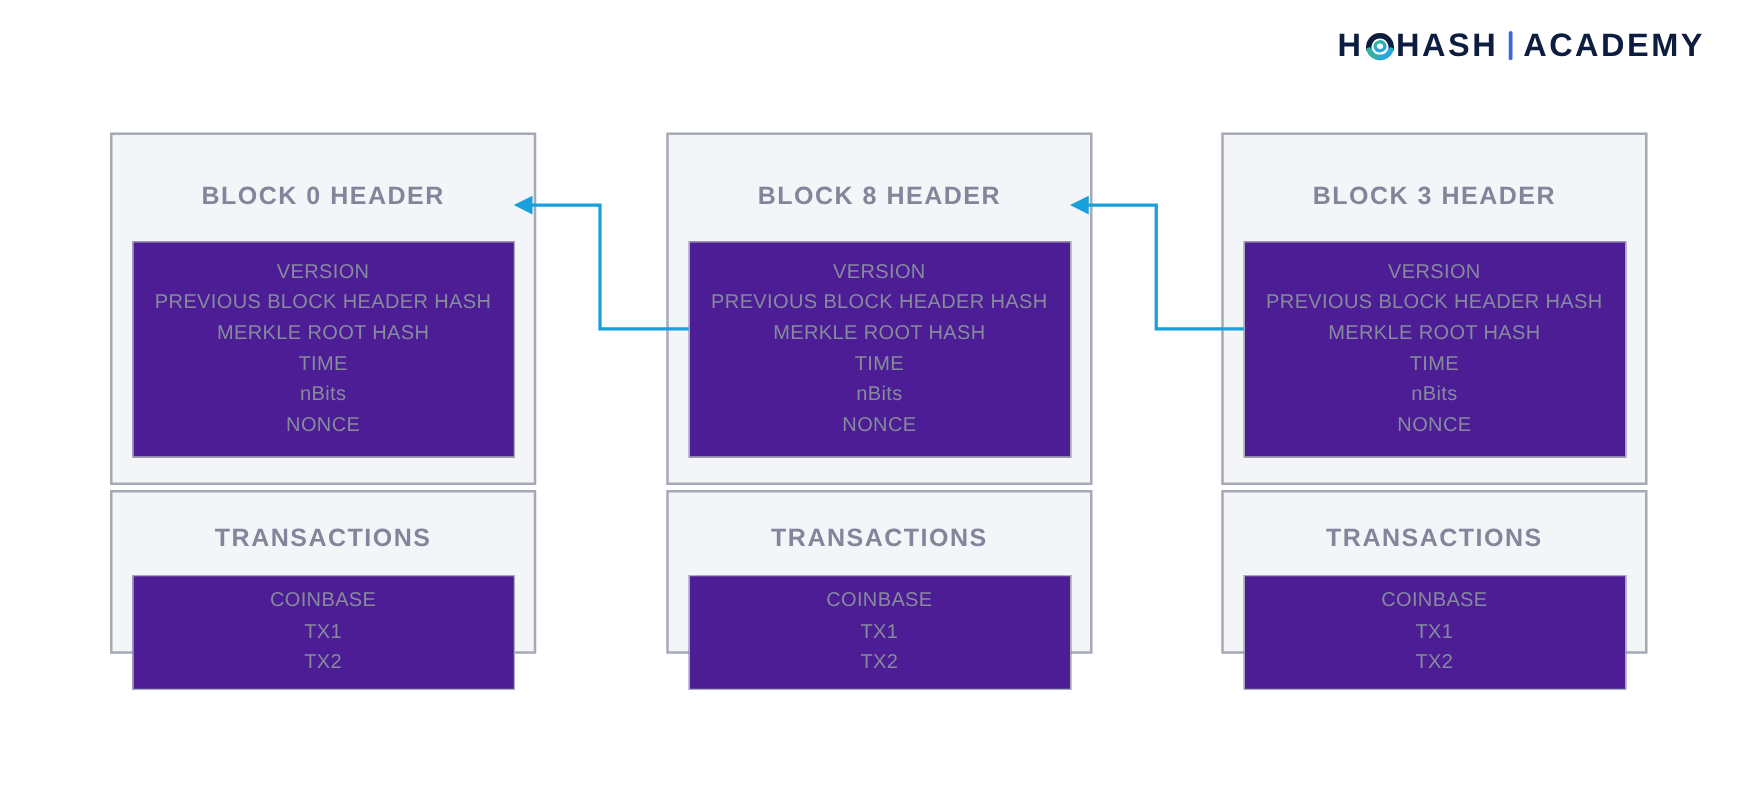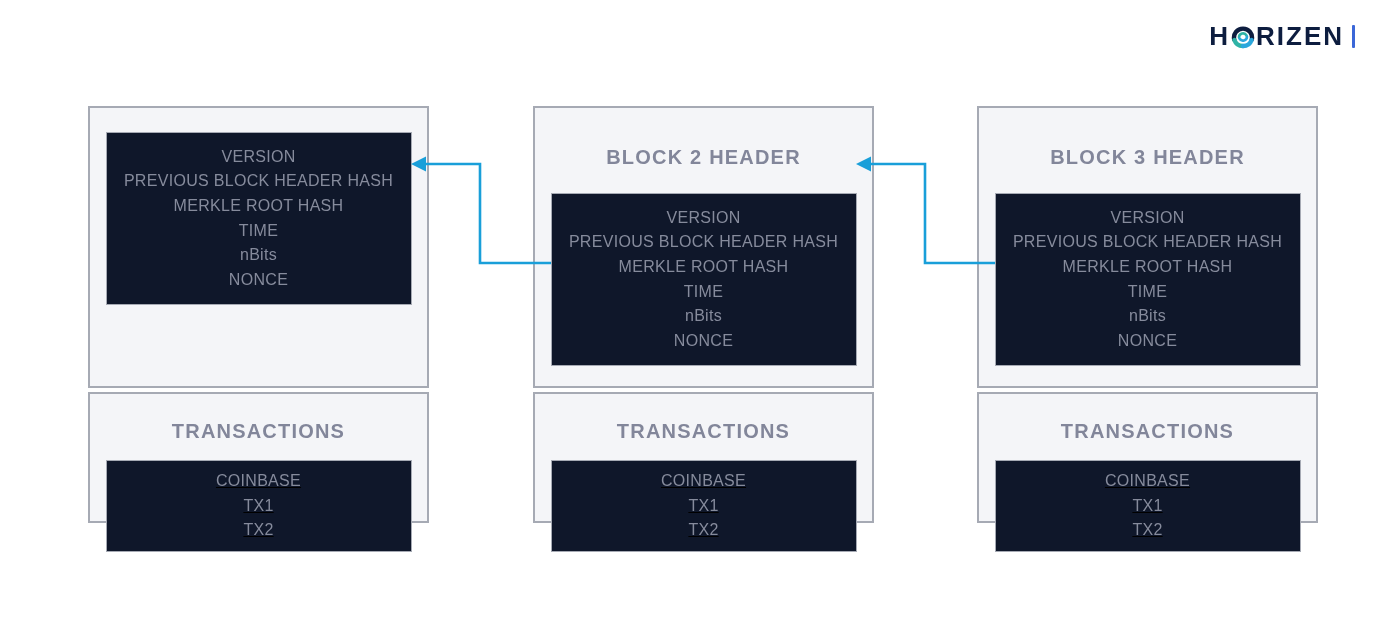--- a/index.html
+++ b/index.html
@@ -49,31 +49,31 @@
     text-align: center;
     color: #82869a;
     font-size: 20px;
     font-weight: 700;
     letter-spacing: 1.2px;
   }
   .section.header .section-title { margin-top: 38px; }
   .section.tx .section-title { margin-top: 26px; }
 
   .inner-box {
-    background: #0f172a;
+    background: #4c1d95;
     border: 1.5px solid #a6aab4;
     margin: 0 auto;
     width: 306px;
     display: flex;
     flex-direction: column;
     justify-content: center;
     align-items: center;
   }
   .section.header .inner-box { margin-top: 24px; height: 173px; }
-  .section.tx .inner-box { margin-top: 17px; height: 92px; text-decoration: underline; }
+  .section.tx .inner-box { margin-top: 17px; height: 92px; }
 
   .field {
     color: #868b9c;
     font-size: 16px;
     letter-spacing: 0.3px;
     line-height: 24.6px;
     white-space: nowrap;
     text-align: center;
   }
 
@@ -85,20 +85,21 @@
     z-index: 5;
   }
 </style>
 </head>
 <body>
 
 <div class="diagram">
 
   <div class="block b0">
     <div class="section header">
+      <div class="section-title">BLOCK 0 HEADER</div>
       <div class="inner-box">
         <div class="field">VERSION</div>
         <div class="field">PREVIOUS BLOCK HEADER HASH</div>
         <div class="field">MERKLE ROOT HASH</div>
         <div class="field">TIME</div>
         <div class="field">nBits</div>
         <div class="field">NONCE</div>
       </div>
     </div>
     <div class="section tx">
@@ -106,21 +107,21 @@
       <div class="inner-box">
         <div class="field">COINBASE</div>
         <div class="field">TX1</div>
         <div class="field">TX2</div>
       </div>
     </div>
   </div>
 
   <div class="block b1">
     <div class="section header">
-      <div class="section-title">BLOCK 2 HEADER</div>
+      <div class="section-title">BLOCK 8 HEADER</div>
       <div class="inner-box">
         <div class="field">VERSION</div>
         <div class="field">PREVIOUS BLOCK HEADER HASH</div>
         <div class="field">MERKLE ROOT HASH</div>
         <div class="field">TIME</div>
         <div class="field">nBits</div>
         <div class="field">NONCE</div>
       </div>
     </div>
     <div class="section tx">
@@ -176,15 +177,16 @@
 
     <path d="M3.2,14.5 A9,9 0 1 1 20.8,14.5" fill="none" stroke="#0d1d3f" stroke-width="4.4" stroke-linecap="round"></path>
 
     <path d="M3.4,15 A9,9 0 0 0 12,21" fill="none" stroke="#2fb3a6" stroke-width="4.4" stroke-linecap="round"></path>
 
     <path d="M12,21 A9,9 0 0 0 20.6,15" fill="none" stroke="#2aa7dc" stroke-width="4.4" stroke-linecap="round"></path>
 
     <path d="M8,12.5 A4,4 0 0 1 15.5,10.5" fill="none" stroke="#2fb3a6" stroke-width="2.6" stroke-linecap="round"></path>
     <path d="M16,11.5 A4,4 0 0 1 8.5,13.5" fill="none" stroke="#2aa7dc" stroke-width="2.6" stroke-linecap="round"></path>
   </svg>
-  <span>RIZEN</span>
+  <span>HASH</span>
   <span class="sep"></span>
+  <span>ACADEMY</span>
 </div>
 
 </body></html>

